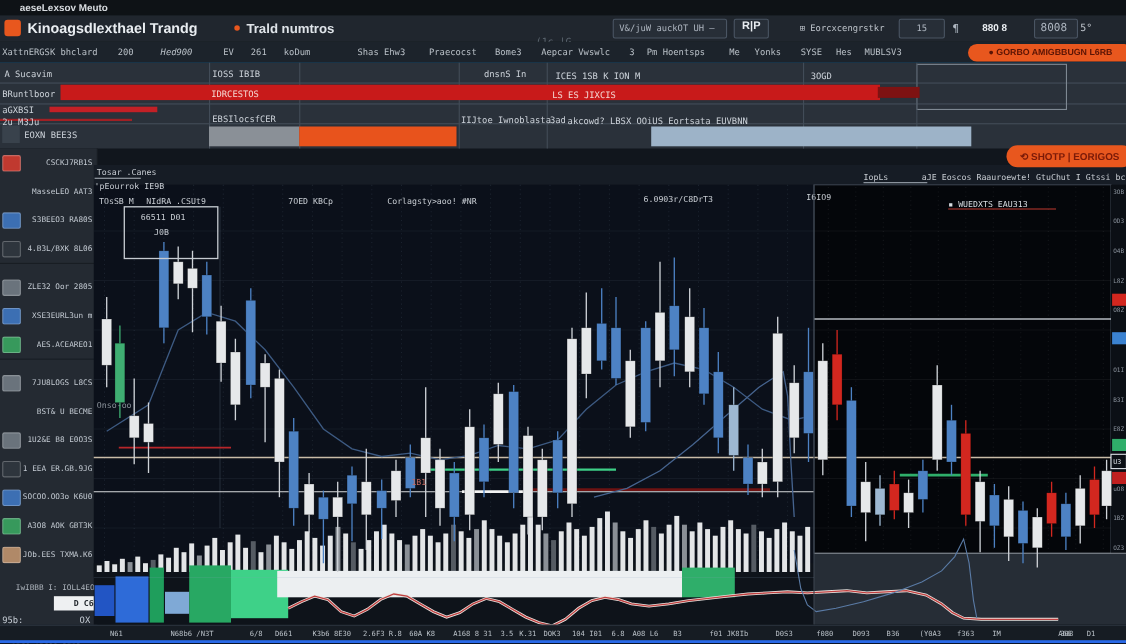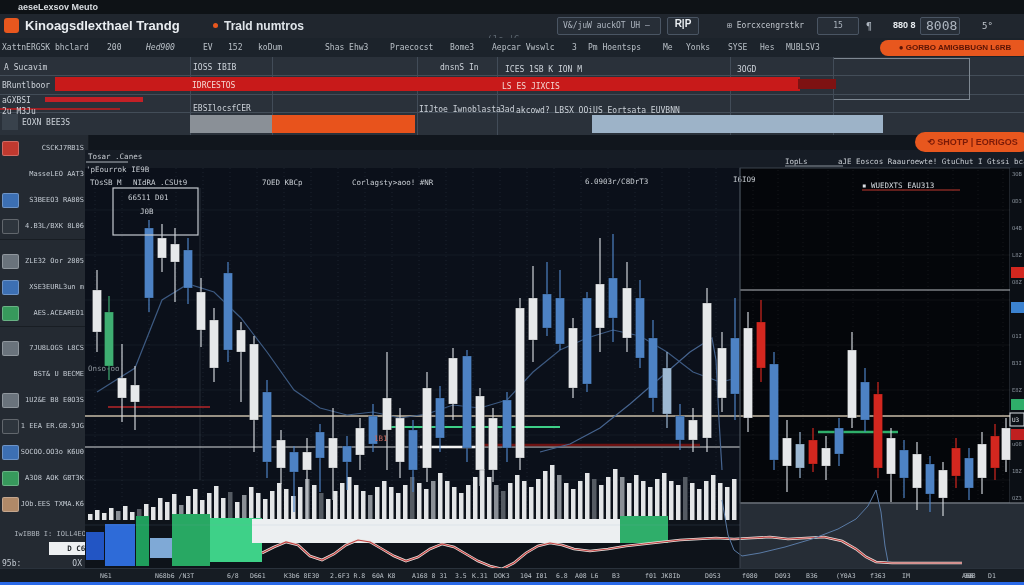--- a/index.html
+++ b/index.html
@@ -17,21 +17,21 @@
   #mb-sub{left:224px;top:5px;font:bold 12px "Liberation Sans",sans-serif;color:#dfe4e9;}
   #mb-faint{left:487px;top:20px;font:9px "DejaVu Sans Mono",monospace;color:#5d6771;}
   .mb-box{top:3px;height:16px;border:1px solid #4a5563;background:#272e37;color:#aeb6c0;
      font:8px "DejaVu Sans Mono",monospace;line-height:16px;padding:0 5px;border-radius:2px;}
   #mb-dd{left:557px;width:92px;}
   #mb-rp{left:667px;width:20px;font:bold 10px "Liberation Sans",sans-serif;color:#e9edf1;text-align:center;}
   #mb-ext{left:727px;top:7px;font:8px "DejaVu Sans Mono",monospace;color:#c0c6cd;}
   #mb-num{left:817px;width:30px;text-align:center;}
   #mb-pil{left:866px;top:7px;font:10px "DejaVu Sans Mono",monospace;color:#aeb6c0;}
   #mb-c1{left:893px;top:6px;font:bold 9px "Liberation Sans",sans-serif;color:#e9edf1;}
-  #mb-c2{left:920px;width:28px;font-size:13px;}
+  #mb-c2{left:940px;width:28px;font-size:10px;}
   #mb-c3{left:982px;top:7px;font:9px "DejaVu Sans Mono",monospace;color:#c0c6cd;}
   #toolbar{left:0;top:38px;width:1024px;height:19px;background:#1c232b;border-bottom:6px solid #0369a1;}
   .tb-item{position:absolute;top:5px;font:8px "DejaVu Sans Mono",monospace;color:#b9c0c7;white-space:nowrap;}
   #cta1{left:880px;top:40px;width:150px;height:16px;background:#e8571e;border-radius:9px;
      font:bold 8px "Liberation Sans",sans-serif;color:#5a1405;line-height:16px;text-align:center;z-index:6;}
   
   #tablearea{left:0;top:57px;width:1024px;height:78px;background:#2a313a;}
   .trow-sep{position:absolute;left:0;width:1024px;height:1px;background:#434d58;}
   .tcol-sep{position:absolute;top:0;width:1px;height:78px;background:#424c58;}
   .ttext{position:absolute;font:8px "DejaVu Sans Mono",monospace;color:#cdd3da;white-space:nowrap;}
@@ -80,21 +80,21 @@
     <div id="mb-c1" class="abs">880 8</div>
     <div id="mb-c2" class="abs mb-box">8008</div>
     <div id="mb-c3" class="abs">5°</div>
   </div>
 
   <div id="toolbar" class="abs">
       <span class="tb-item" style="left: 2px;">XattnERGSK bhclard</span>
       <span class="tb-item" style="left: 107px;">200</span>
       <span class="tb-item" style="left: 146px; font-style: italic;">Hed900</span>
       <span class="tb-item" style="left: 203px;">EV</span>
-      <span class="tb-item" style="left: 228px;">152</span>
+      <span class="tb-item" style="left: 228px;">261</span>
       <span class="tb-item" style="left: 258px;">koDum</span>
       <span class="tb-item" style="left: 325px;">Shas Ehw3</span>
       <span class="tb-item" style="left: 390px;">Praecocst</span>
       <span class="tb-item" style="left: 450px;">Bome3</span>
       <span class="tb-item" style="left: 492px;">Aepcar Vwswlc</span>
       <span class="tb-item" style="left: 572px;">3</span>
       <span class="tb-item" style="left: 588px;">Pm Hoentsps</span>
       <span class="tb-item" style="left: 663px;">Me</span>
       <span class="tb-item" style="left: 686px;">Yonks</span>
       <span class="tb-item" style="left: 728px;">SYSE</span>

